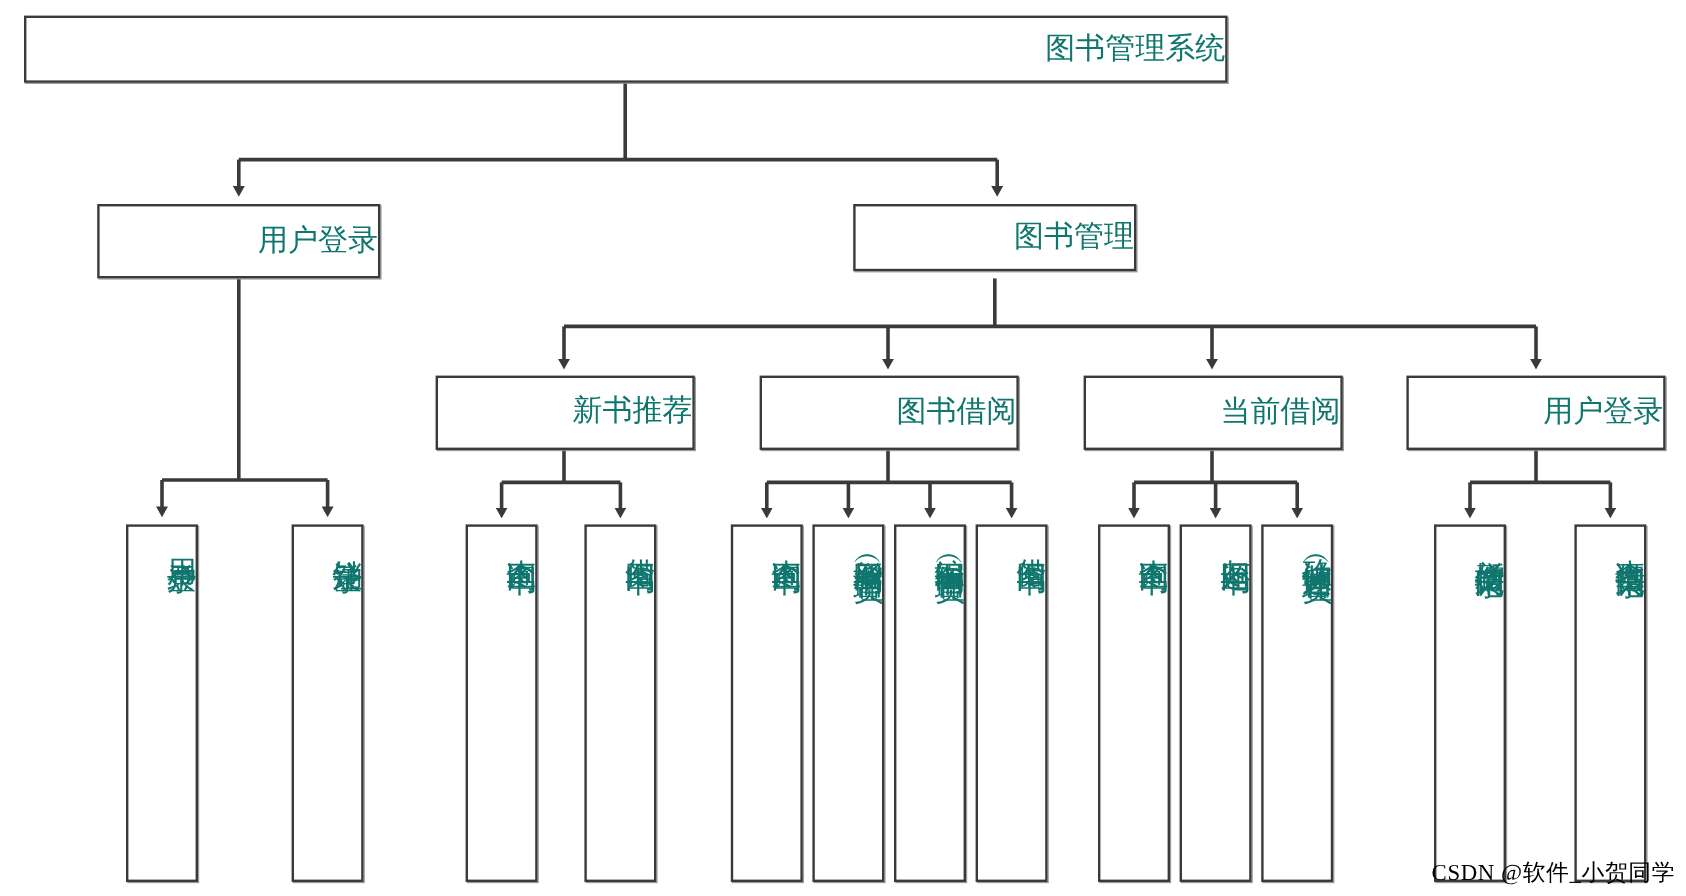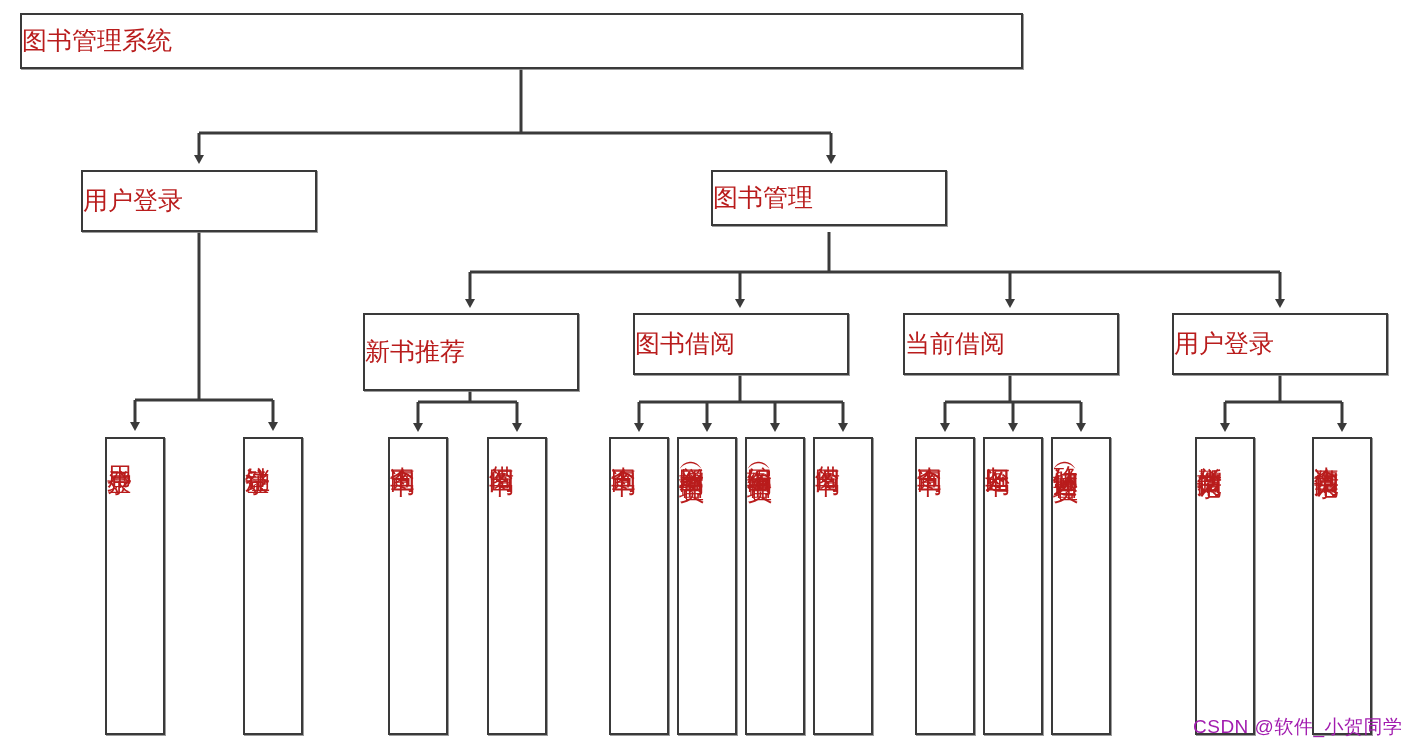--- a/index.html
+++ b/index.html
@@ -26,22 +26,22 @@
     pointer-events: none;
   }
   .node {
     position: absolute;
     box-sizing: border-box;
     background: #ffffff;
     border: 2px solid #3a3a3a;
     box-shadow: 1px 1px 0 0 rgba(140,140,140,0.85);
     display: flex;
     align-items: center;
-    justify-content: flex-start;
-    color: #b91c1c;
+    justify-content: flex-end;
+    color: #0f766e;
     z-index: 2;
   }
   .node .label {
     display: block;
     text-align: center;
     line-height: 1.18;
     white-space: nowrap;
   }
   .node.horizontal .label {
     font-size: 25px;
@@ -56,24 +56,25 @@
   .node.vertical .label {
     writing-mode: vertical-rl;
     text-orientation: upright;
     font-size: 25px;
     letter-spacing: 2px;
     line-height: 1;
   }
   .watermark {
     position: absolute;
     font-size: 19px;
-    color: #a21caf;
+    color: #000000;
     white-space: nowrap;
     z-index: 5;
     letter-spacing: 0.5px;
+    font-family: Liberation Serif, serif;
   }
 </style>
 </head>
 <body>
 
 <div id="canvas">
 
   <svg id="edges" viewBox="0 0 1405 747" xmlns="http://www.w3.org/2000/svg">
     <defs>
       <marker id="arrow" markerWidth="9" markerHeight="10" refX="1" refY="5" orient="auto" markerUnits="userSpaceOnUse">
@@ -128,21 +129,21 @@
     <span class="label">图书管理系统</span>
   </div>
 
   <div class="node horizontal" style="left:81px; top:170px; width:236px; height:62px;">
     <span class="label">用户登录</span>
   </div>
   <div class="node horizontal" style="left:711px; top:170px; width:236px; height:56px;">
     <span class="label">图书管理</span>
   </div>
 
-  <div class="node horizontal" style="left:363px; top:313px; width:216px; height:78px;">
+  <div class="node horizontal" style="left:363px; top:313px; width:216px; height:62px;font-family:Liberation Mono, monospace;">
     <span class="label">新书推荐</span>
   </div>
   <div class="node horizontal" style="left:633px; top:313px; width:216px; height:62px;">
     <span class="label">图书借阅</span>
   </div>
   <div class="node horizontal" style="left:903px; top:313px; width:216px; height:62px;">
     <span class="label">当前借阅</span>
   </div>
   <div class="node horizontal" style="left:1172px; top:313px; width:216px; height:62px;">
     <span class="label">用户登录</span>

